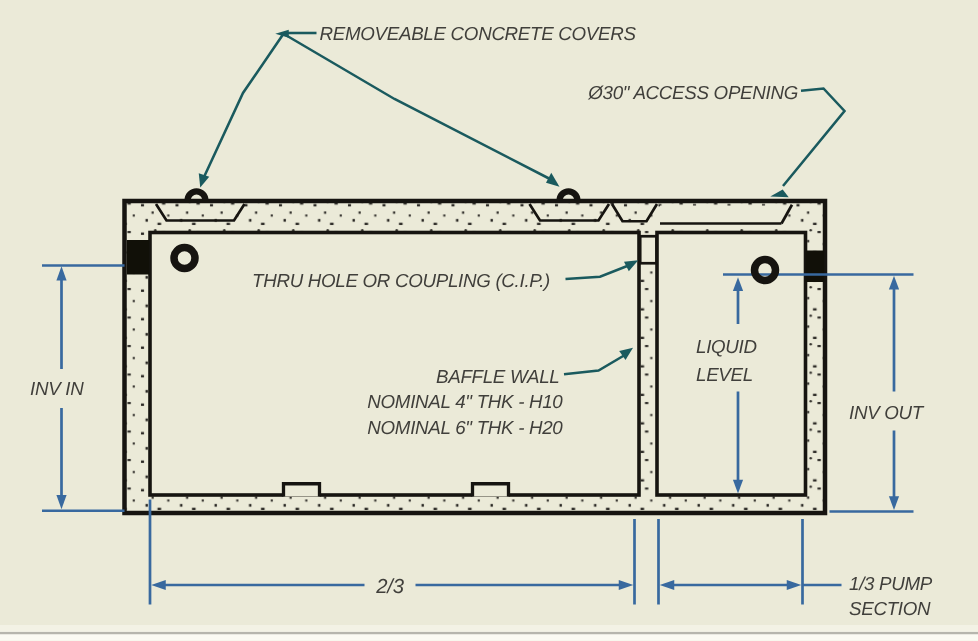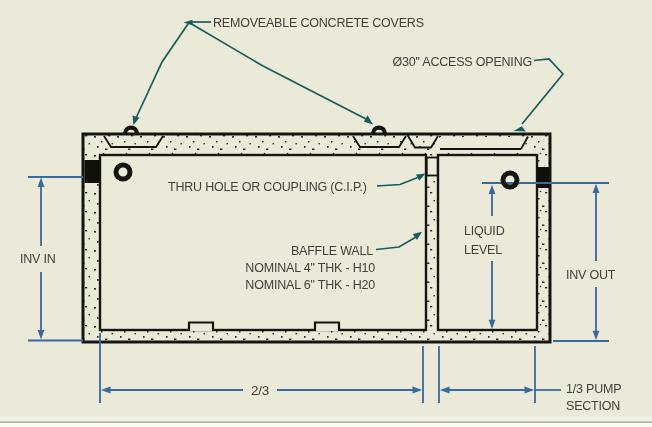--- a/index.html
+++ b/index.html
@@ -1,16 +1,16 @@
 <!DOCTYPE html>
 <html><head>
 <meta charset="utf-8">
 <style>
   html,body{margin:0;padding:0;background:#fbfaf2;}
-  .canvas{position:relative;width:652px;height:427px;overflow:hidden;}
+  .canvas{position:relative;width:652px;height:427px;overflow:hidden;font-style:italic;}
   svg{display:block;}
   text{font-family:"Liberation Sans",sans-serif;font-size:12.5px;fill:#403f3b;letter-spacing:-0.2px;}
   text.big{font-size:13.5px;}
   .blk{stroke:#161410;}
   .blu{stroke:#38699f;fill:none;stroke-width:1.8;}
   .blufill{fill:#38699f;stroke:none;}
   .teal{stroke:#1a5a5e;fill:none;stroke-width:1.7;}
   .tealfill{fill:#1a5a5e;stroke:none;}
 </style>
 </head>

